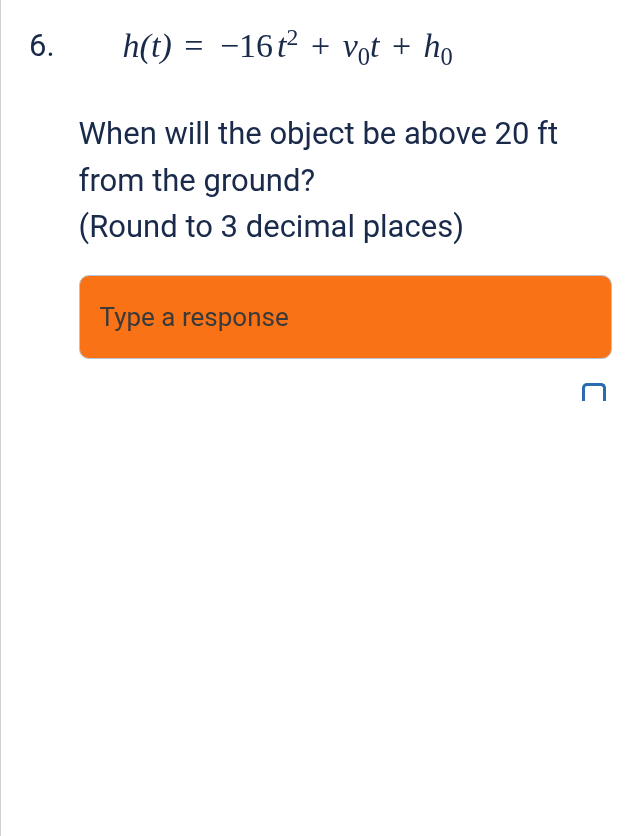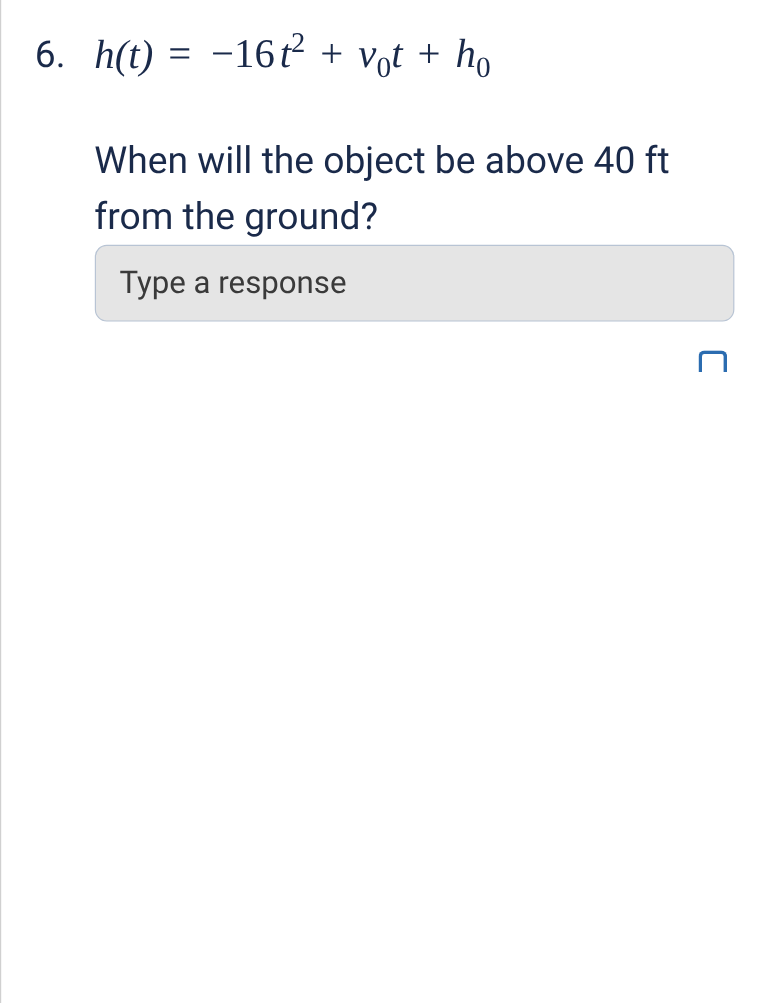--- a/index.html
+++ b/index.html
@@ -35,20 +35,21 @@
       line-height: 1.5;
       color: #1a2a4a;
       margin-bottom: 36px;
     }
     .equation {
       font-family: 'Cambria Math', 'Times New Roman', serif;
       font-size: 34px;
       color: #1a2a4a;
       margin-bottom: 40px;
       font-style: italic;
+      margin-left: 44px;
     }
     .equation .op {
       font-style: normal;
       margin: 0 4px;
     }
     .equation sup {
       font-size: 0.7em;
       font-style: normal;
     }
     .equation sub {
@@ -62,28 +63,28 @@
       margin-bottom: 0;
     }
     .question-round {
       font-size: 31px;
       line-height: 1.5;
       color: #1a2a4a;
       margin-bottom: 24px;
     }
     .response-input {
       width: 100%;
-      padding: 16px 20px;
+      padding: 26px 20px;
       font-size: 26px;
       font-family: inherit;
       color: #3a3a3a;
       border: 1px solid #b8c4d4;
       border-radius: 10px;
       outline: none;
-      background: #e5e5e5;
+      background: #f97316;
     }
     .response-input::placeholder {
       color: #3a3a3a;
     }
     .bottom-hint {
       margin-top: 24px;
       display: flex;
       justify-content: flex-end;
       padding-right: 6px;
     }
@@ -103,19 +104,20 @@
   <div class="question-content">
     <div class="equation">
       <span><span>h(t)</span></span>
       <span class="op"> = </span>
       <span><span class="op">−16</span><span>t</span><sup>2</sup></span>
       <span class="op"> + </span>
       <span><span>v</span><sub>0</sub><span>t</span></span>
       <span class="op"> + </span>
       <span><span>h</span><sub>0</sub></span>
     </div>
-    <div class="question-followup">When will the object be above 40 ft from the ground?</div>
+    <div class="question-followup">When will the object be above 20 ft from the ground?</div>
+    <div class="question-round">(Round to 3 decimal places)</div>
     <input type="text" class="response-input" placeholder="Type a response" style="">
     <div class="bottom-hint">
       <div class="hint-icon"></div>
     </div>
   </div>
 </div>
 
 </body></html>

